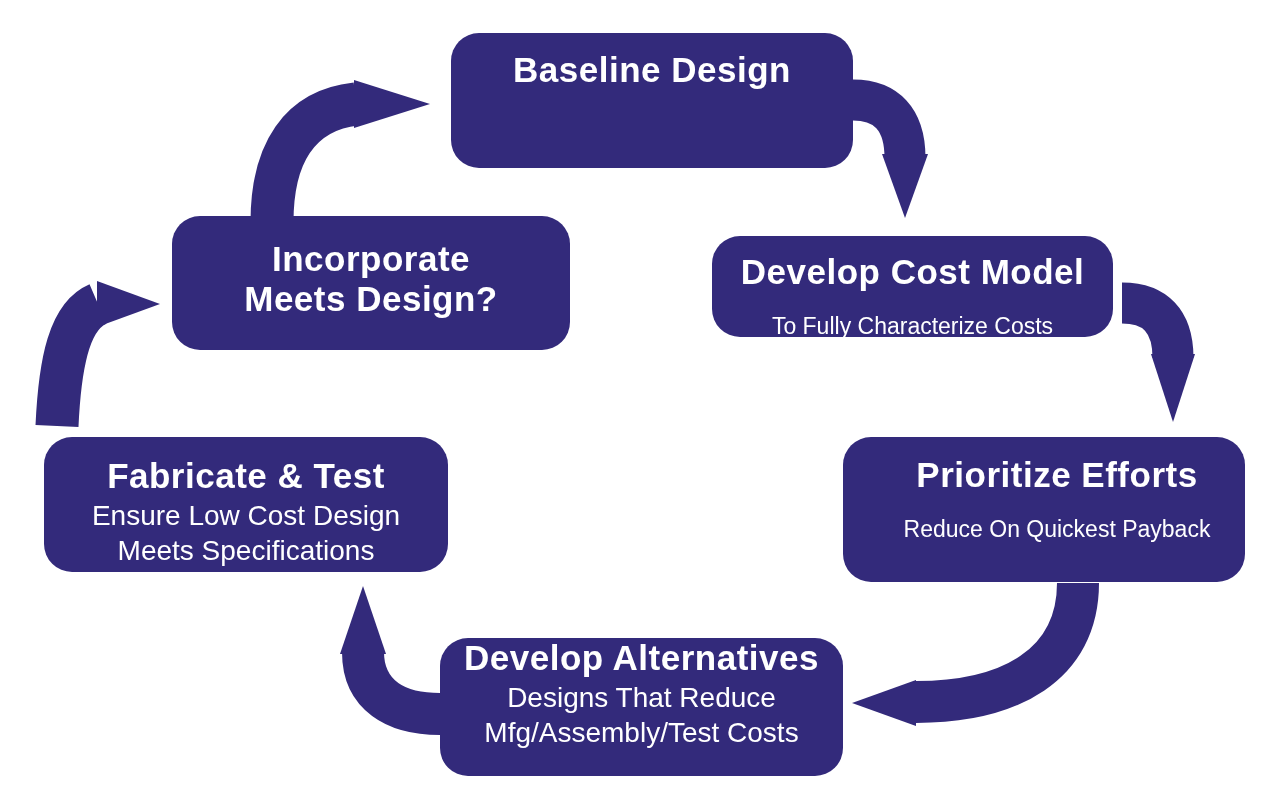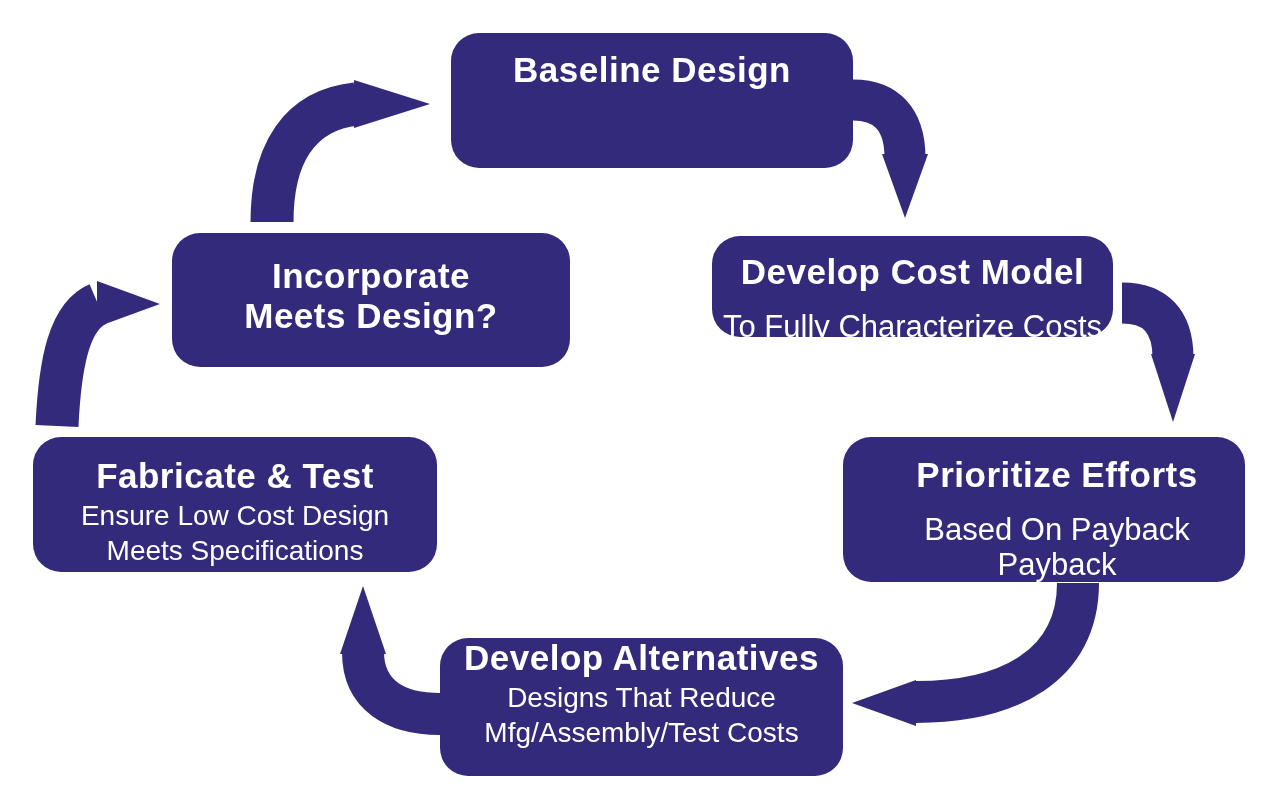--- a/index.html
+++ b/index.html
@@ -25,34 +25,34 @@
     color: #ffffff;
     text-align: center;
   }
   .title {
     font-weight: bold;
     font-size: 35px;
     line-height: 40px;
     letter-spacing: 0.5px;
   }
   .subtitle {
-    font-size: 31px;
+    font-size: 23px;
     line-height: 35px;
   }
   .subtitle.tight { font-size: 28px; line-height: 35px; }
   #n-baseline     { left: 451px; top: 33px;  width: 402px; height: 135px; padding-top: 17px; }
   #n-costmodel    { left: 712px; top: 236px; width: 401px; height: 101px; padding-top: 16px; }
   #n-costmodel .subtitle { margin-top: 17px; }
   #n-prioritize   { left: 843px; top: 437px; width: 402px; height: 145px; padding-top: 18px; padding-left: 26px; }
   #n-prioritize .subtitle { margin-top: 17px; }
   #n-alternatives { left: 440px; top: 638px; width: 403px; height: 138px; }
   #n-alternatives .subs { margin-top: 2px; }
-  #n-fabricate    { left: 33px;  top: 437px; width: 404px; height: 135px; padding-top: 19px; }
+  #n-fabricate    { left: 44px;  top: 437px; width: 404px; height: 135px; padding-top: 19px; }
   #n-fabricate .subs { margin-top: 2px; }
-  #n-incorporate  { left: 172px; top: 233px; width: 398px; height: 134px; padding-top: 23px; }
+  #n-incorporate  { left: 172px; top: 216px; width: 398px; height: 134px; padding-top: 23px; }
 </style>
 </head>
 <body>
 
 <div class="stage">
 
   <svg class="arrow-layer" viewBox="0 0 1280 808" xmlns="http://www.w3.org/2000/svg">
 
     <g>
       <path d="M 853 100 C 886 100 905 119 905 158" fill="none" stroke="#332A7B" stroke-width="41"></path>
@@ -89,21 +89,21 @@
     <div class="title">Baseline Design</div>
   </div>
 
   <div class="node" id="n-costmodel">
     <div class="title">Develop Cost Model</div>
     <div class="subtitle">To Fully Characterize Costs</div>
   </div>
 
   <div class="node" id="n-prioritize">
     <div class="title">Prioritize Efforts</div>
-    <div class="subtitle">Based On Payback Payback</div>
+    <div class="subtitle">Reduce On Quickest Payback</div>
   </div>
 
   <div class="node" id="n-alternatives">
     <div class="title">Develop Alternatives</div>
     <div class="subs">
       <div class="subtitle tight">Designs That Reduce</div>
       <div class="subtitle tight">Mfg/Assembly/Test Costs</div>
     </div>
   </div>
 

